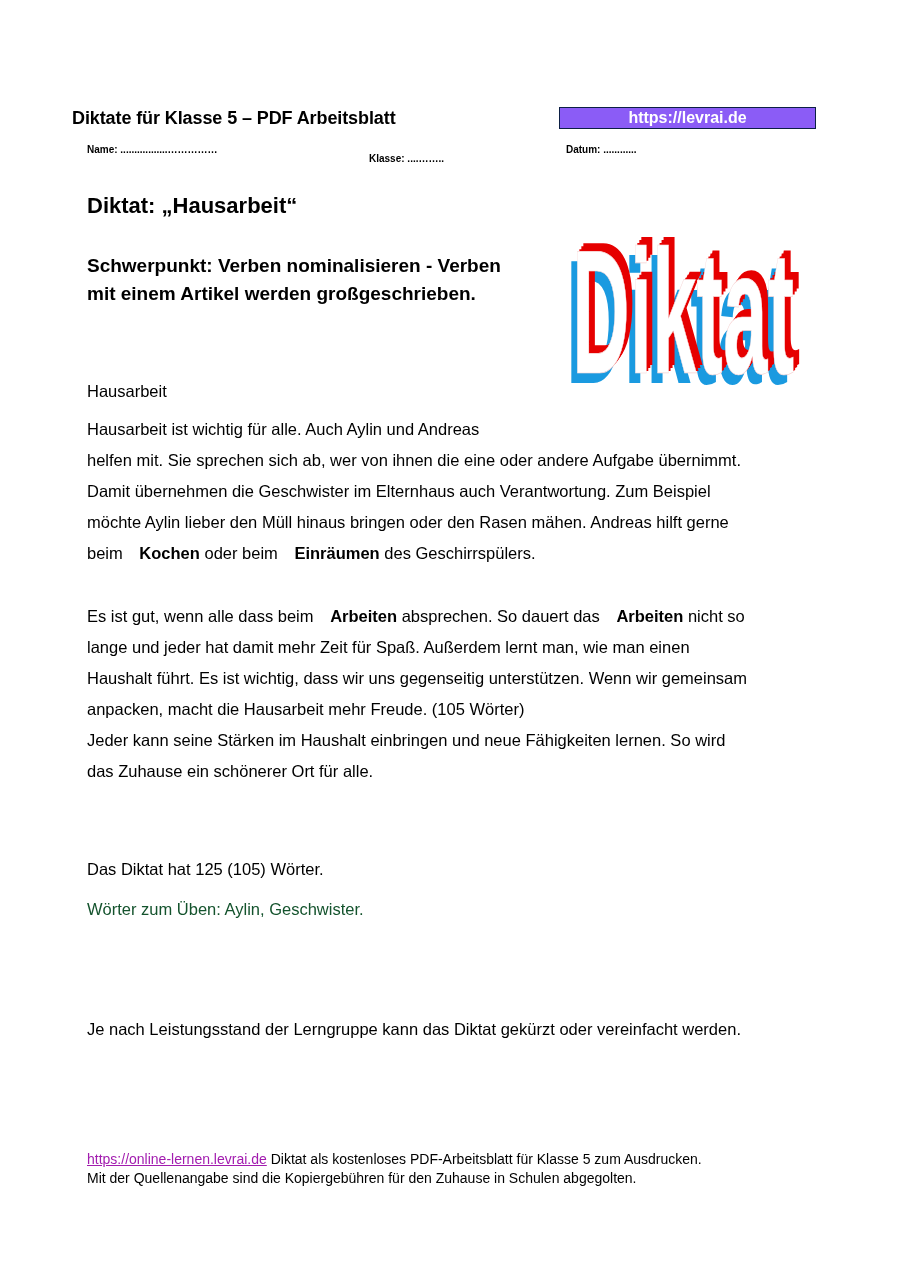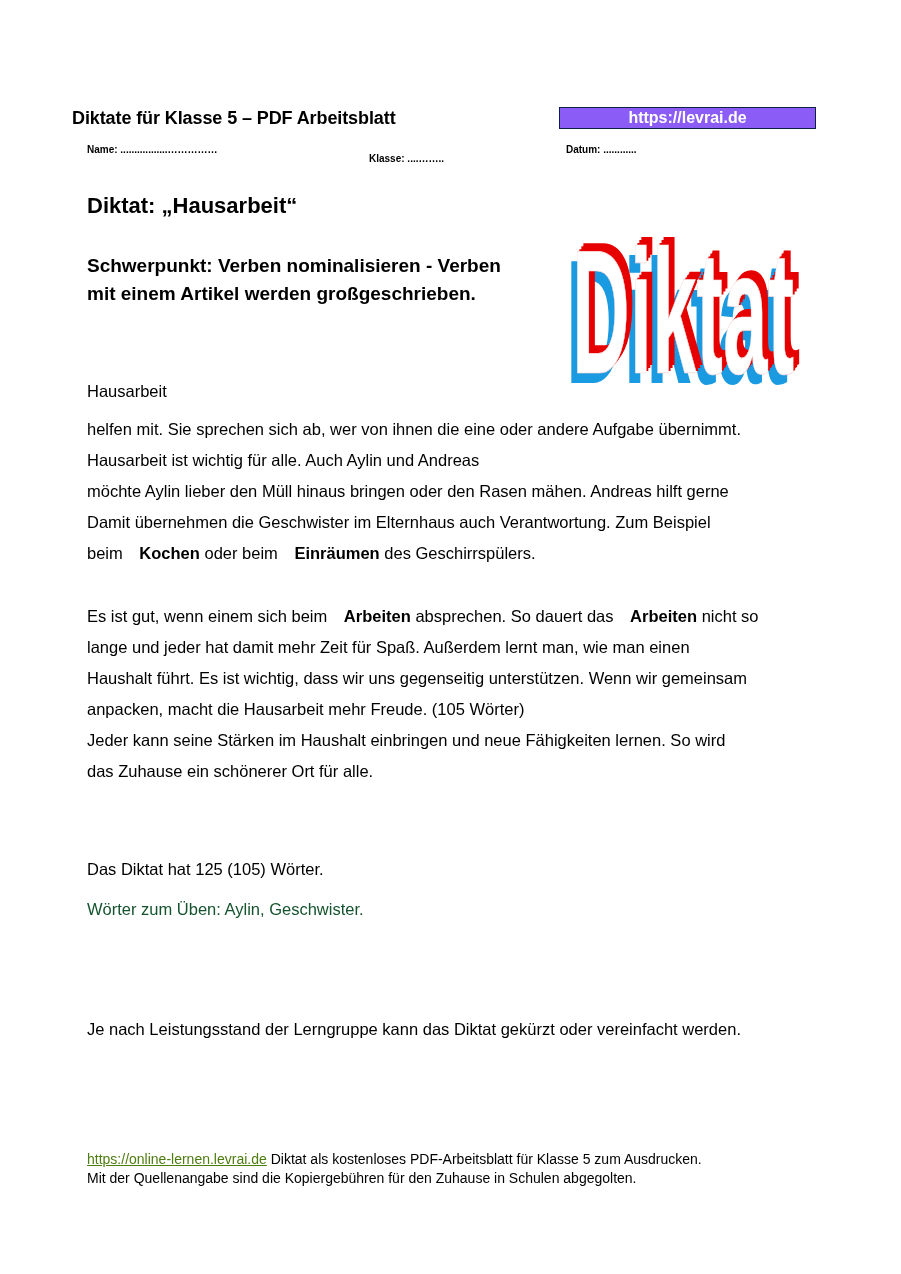--- a/index.html
+++ b/index.html
@@ -76,21 +76,21 @@
     .wordcount { left: 87px; top: 854px; }
     .practice { left: 87px; top: 894px; color: #14532d; }
     .note { left: 87px; top: 1014px; }
 
     .footer {
       left: 87px; top: 1150px;
       font-size: 14px;
       line-height: 19px;
     }
     .footer a {
-      color: #4d7c0f;
+      color: #a21caf;
       text-decoration: underline;
     }
     .footer .line { display: block; white-space: nowrap; }
     b { font-weight: bold; margin-left: 12px; }
   </style>
 </head>
 <body>
 
 <div class="abs header-title">Diktate für Klasse 5 – PDF Arbeitsblatt</div>
 <div class="abs url-box">https://levrai.de</div>
@@ -119,28 +119,28 @@
     </g>
     <g fill="#ffffff" stroke="#f6d7d7" stroke-width="0.6">
         <use href="#word"></use>
       </g>
   </svg>
 </div>
 
 <div class="abs body-text story-heading">Hausarbeit</div>
 
 <div class="abs body-text para1" id="para1">
+    <span class="line"><span>Hausarbeit ist wichtig für alle. Auch Aylin und Andreas</span></span>
     <span class="line"><span>helfen mit. Sie sprechen sich ab, wer von ihnen die eine oder andere Aufgabe übernimmt.</span></span>
-    <span class="line"><span>Hausarbeit ist wichtig für alle. Auch Aylin und Andreas</span></span>
+    <span class="line"><span>Damit übernehmen die Geschwister im Elternhaus auch Verantwortung. Zum Beispiel</span></span>
     <span class="line"><span>möchte Aylin lieber den Müll hinaus bringen oder den Rasen mähen. Andreas hilft gerne</span></span>
-    <span class="line"><span>Damit übernehmen die Geschwister im Elternhaus auch Verantwortung. Zum Beispiel</span></span>
     <span class="line"><span>beim </span><b>Kochen</b><span> oder beim </span><b>Einräumen</b><span> des Geschirrspülers.</span></span>
   </div>
 <div class="abs body-text para2" id="para2">
-    <span class="line"><span>Es ist gut, wenn einem sich beim </span><b>Arbeiten</b><span> absprechen. So dauert das </span><b>Arbeiten</b><span> nicht so</span></span>
+    <span class="line"><span>Es ist gut, wenn alle dass beim </span><b>Arbeiten</b><span> absprechen. So dauert das </span><b>Arbeiten</b><span> nicht so</span></span>
     <span class="line"><span>lange und jeder hat damit mehr Zeit für Spaß. Außerdem lernt man, wie man einen</span></span>
     <span class="line"><span>Haushalt führt. Es ist wichtig, dass wir uns gegenseitig unterstützen. Wenn wir gemeinsam</span></span>
     <span class="line"><span>anpacken, macht die Hausarbeit mehr Freude. (105 Wörter)</span></span>
     <span class="line"><span>Jeder kann seine Stärken im Haushalt einbringen und neue Fähigkeiten lernen. So wird</span></span>
     <span class="line"><span>das Zuhause ein schönerer Ort für alle.</span></span>
   </div>
 
 <div class="abs body-text wordcount">Das Diktat hat 125 (105) Wörter.</div>
 <div class="abs body-text practice">Wörter zum Üben: Aylin, Geschwister.</div>
 

